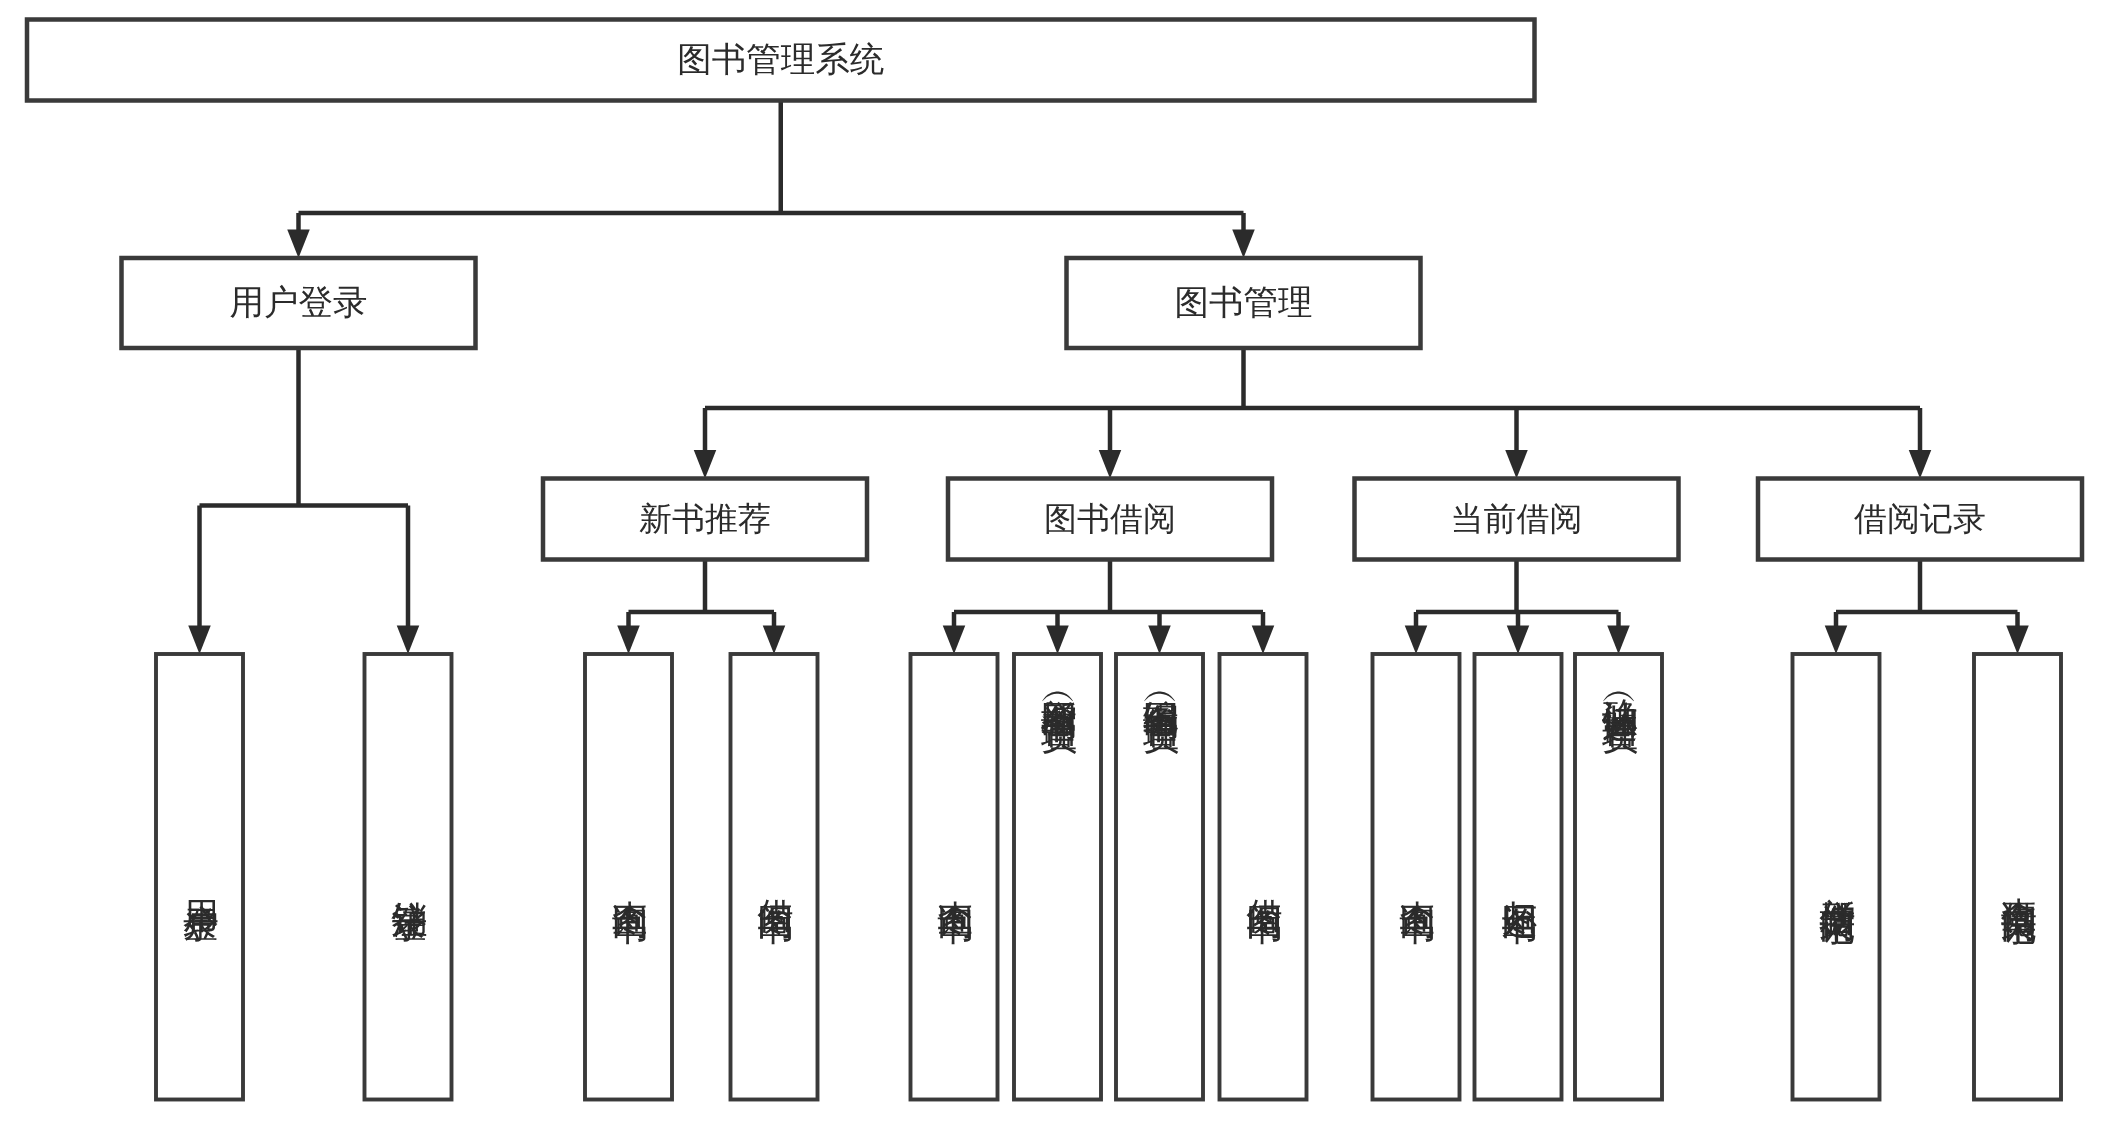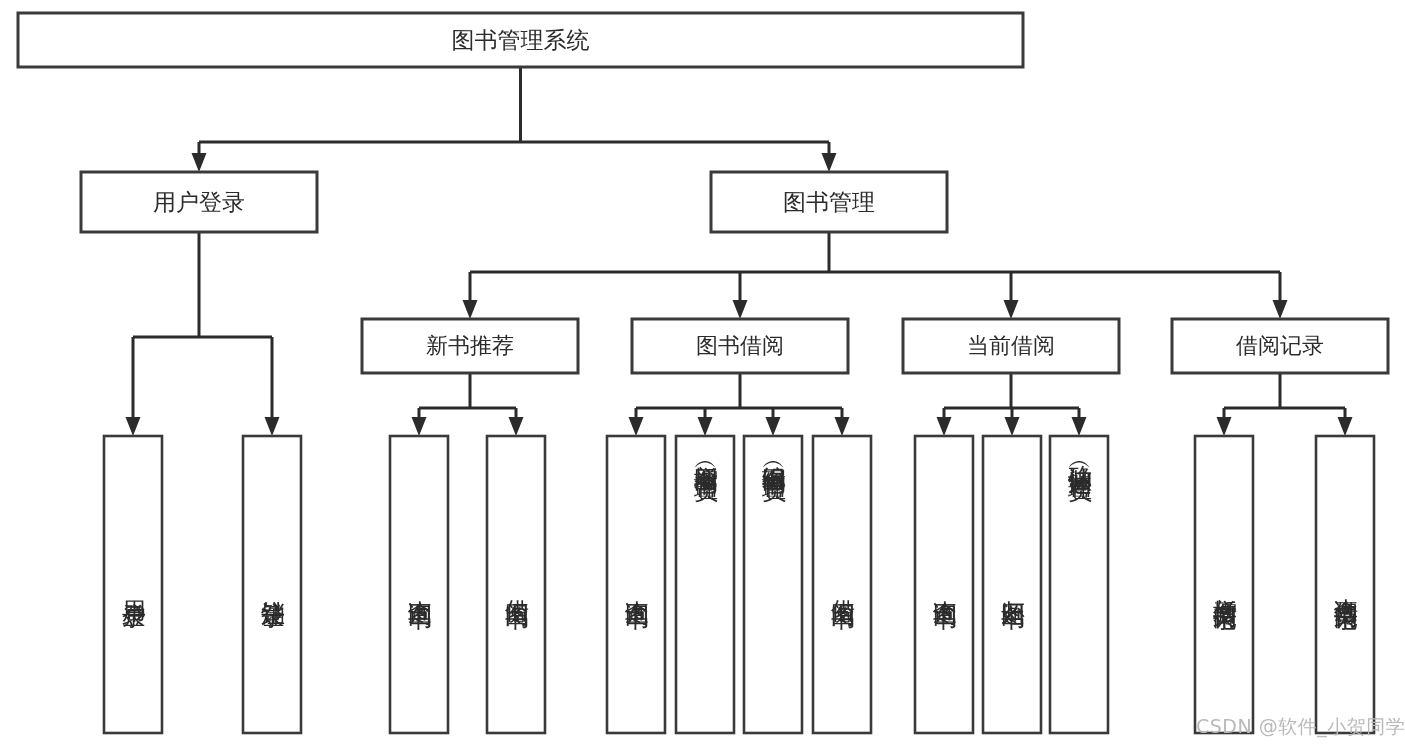--- a/index.html
+++ b/index.html
@@ -262,14 +262,13 @@
       <div class="vert-label-wrap" style="left: 1050px; top: 446px; width: 58px; height: 277px; align-items: flex-start;">
         <span class="vert-label">确认归还（管理员）</span>
       </div>
       <div class="vert-label-wrap" style="left: 1195px; top: 446px; width: 58px; height: 277px; align-items: center;">
         <span class="vert-label">新增借阅记录</span>
       </div>
       <div class="vert-label-wrap" style="left: 1316px; top: 446px; width: 58px; height: 277px; align-items: center;">
         <span class="vert-label">查询借阅记录</span>
       </div>
     </div>
-  <div id="watermark" style="left: 1196px; top: 714px; color: rgb(185, 185, 185);">CSDN @软件_小贺同学</div>
 </div>
 
 </body></html>

